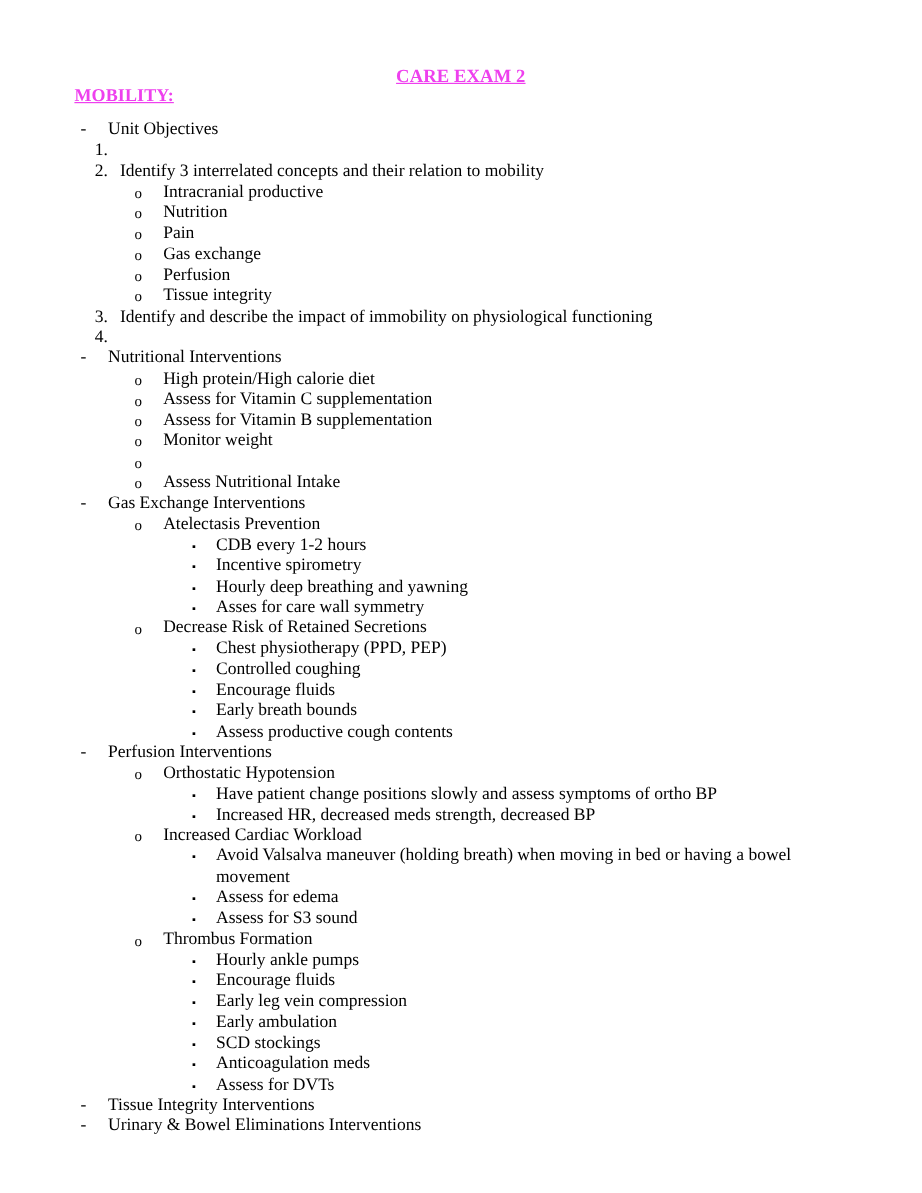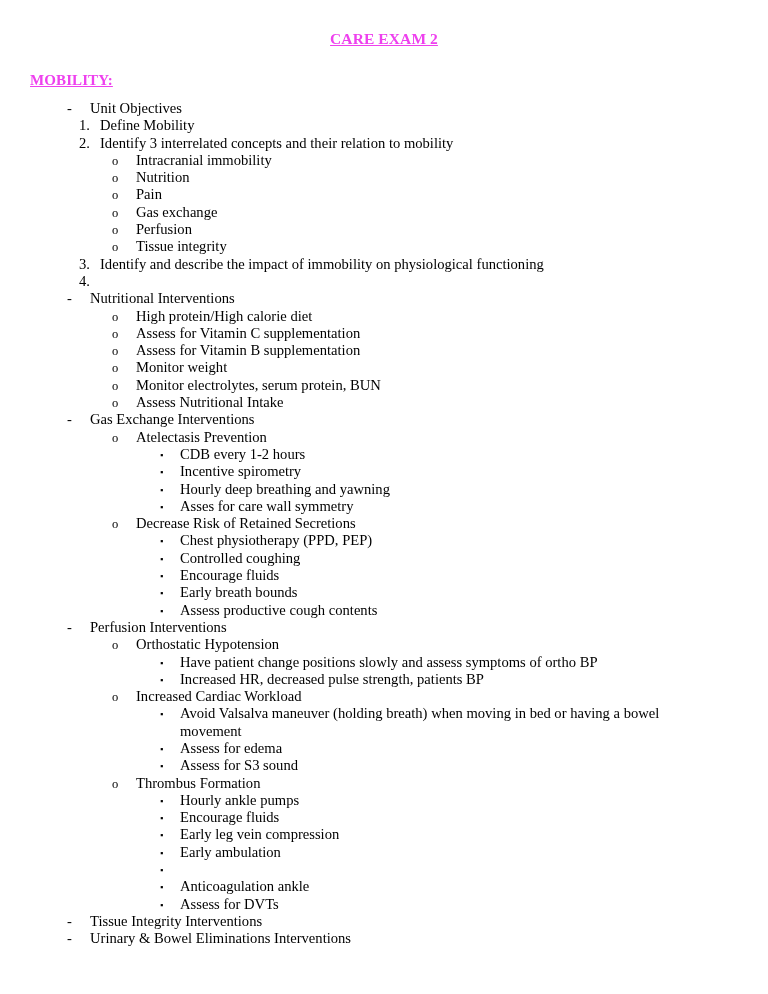--- a/index.html
+++ b/index.html
@@ -23,29 +23,29 @@
   }
   .doc-title {
     text-align: center;
     font-size: 15.5px;
     font-weight: bold;
     color: #ee40ee;
     text-decoration: underline;
     margin: 0;
     padding: 0;
     position: absolute;
-    top: 30px;
+    top: 55px;
     left: 0;
     right: 0;
     letter-spacing: 0.1px;
   }
   .section-heading {
     position: absolute;
     top: 72px;
-    left: 30px;
+    left: 62px;
     font-size: 15px;
     font-weight: bold;
     color: #ee40ee;
     text-decoration: underline;
     letter-spacing: 0.1px;
   }
   .outline {
     position: absolute;
     top: 100px;
     left: 0;
@@ -106,29 +106,28 @@
 
   <div class="section-heading">MOBILITY:</div>
 
   <div class="outline">
       <div class="row lvl1">
         <span class="bullet">-</span>
         <span class="txt">Unit Objectives</span>
       </div>
       <div class="row lvl1n">
         <span class="bullet">1.</span>
-        <span class="txt">Define Mobility</span>
       </div>
       <div class="row lvl1n">
         <span class="bullet">2.</span>
         <span class="txt">Identify 3 interrelated concepts and their relation to mobility</span>
       </div>
       <div class="row lvl2">
         <span class="bullet">o</span>
-        <span class="txt">Intracranial immobility</span>
+        <span class="txt">Intracranial productive</span>
       </div>
       <div class="row lvl2">
         <span class="bullet">o</span>
         <span class="txt">Nutrition</span>
       </div>
       <div class="row lvl2">
         <span class="bullet">o</span>
         <span class="txt">Pain</span>
       </div>
       <div class="row lvl2">
@@ -165,21 +164,20 @@
       <div class="row lvl2">
         <span class="bullet">o</span>
         <span class="txt">Assess for Vitamin B supplementation</span>
       </div>
       <div class="row lvl2">
         <span class="bullet">o</span>
         <span class="txt">Monitor weight</span>
       </div>
       <div class="row lvl2">
         <span class="bullet">o</span>
-        <span class="txt">Monitor electrolytes, serum protein, BUN</span>
       </div>
       <div class="row lvl2">
         <span class="bullet">o</span>
         <span class="txt">Assess Nutritional Intake</span>
       </div>
       <div class="row lvl1">
         <span class="bullet">-</span>
         <span class="txt">Gas Exchange Interventions</span>
       </div>
       <div class="row lvl2">
@@ -233,21 +231,21 @@
       <div class="row lvl2">
         <span class="bullet">o</span>
         <span class="txt">Orthostatic Hypotension</span>
       </div>
       <div class="row lvl3">
         <span class="bullet">▪</span>
         <span class="txt">Have patient change positions slowly and assess symptoms of ortho BP</span>
       </div>
       <div class="row lvl3">
         <span class="bullet">▪</span>
-        <span class="txt">Increased HR, decreased pulse strength, patients BP</span>
+        <span class="txt">Increased HR, decreased meds strength, decreased BP</span>
       </div>
       <div class="row lvl2">
         <span class="bullet">o</span>
         <span class="txt">Increased Cardiac Workload</span>
       </div>
       <div class="row lvl3">
         <span class="bullet">▪</span>
         <span class="txt">Avoid Valsalva maneuver (holding breath) when moving in bed or having a bowel movement</span>
       </div>
       <div class="row lvl3">
@@ -273,24 +271,25 @@
       <div class="row lvl3">
         <span class="bullet">▪</span>
         <span class="txt">Early leg vein compression</span>
       </div>
       <div class="row lvl3">
         <span class="bullet">▪</span>
         <span class="txt">Early ambulation</span>
       </div>
       <div class="row lvl3">
         <span class="bullet">▪</span>
-      </div>
-      <div class="row lvl3">
-        <span class="bullet">▪</span>
-        <span class="txt">Anticoagulation ankle</span>
+        <span class="txt">SCD stockings</span>
+      </div>
+      <div class="row lvl3">
+        <span class="bullet">▪</span>
+        <span class="txt">Anticoagulation meds</span>
       </div>
       <div class="row lvl3">
         <span class="bullet">▪</span>
         <span class="txt">Assess for DVTs</span>
       </div>
       <div class="row lvl1">
         <span class="bullet">-</span>
         <span class="txt">Tissue Integrity Interventions</span>
       </div>
       <div class="row lvl1">

